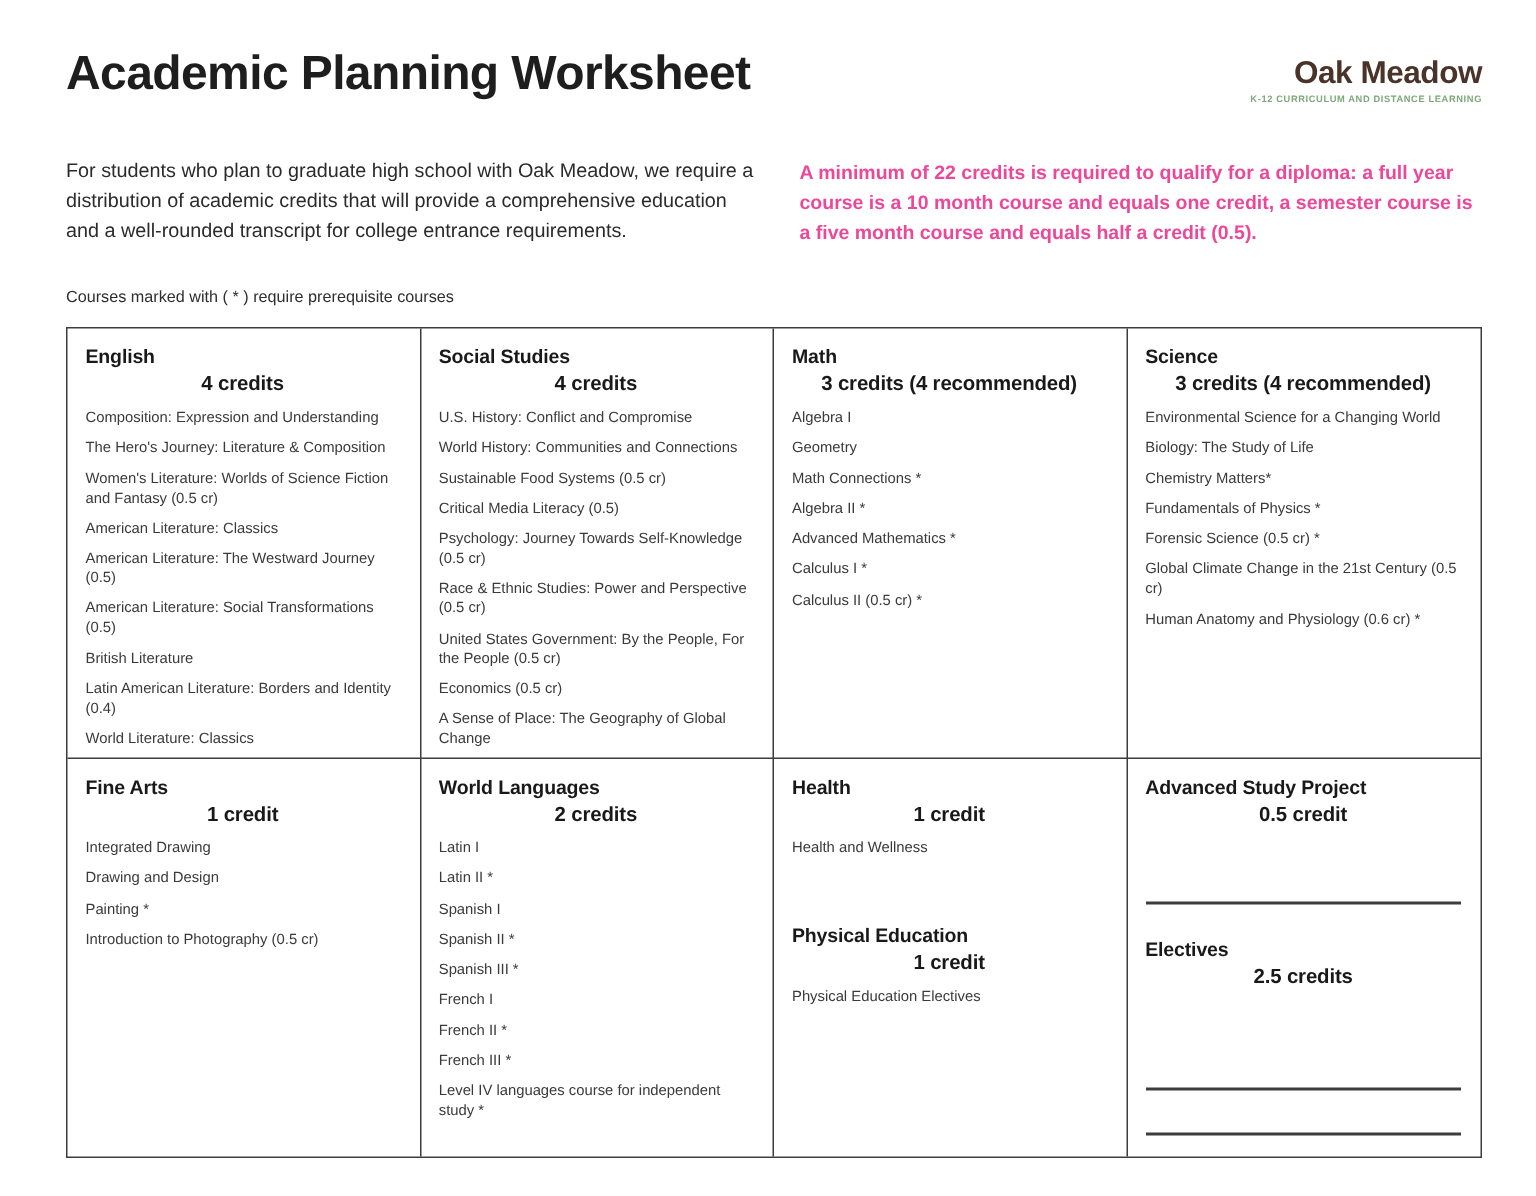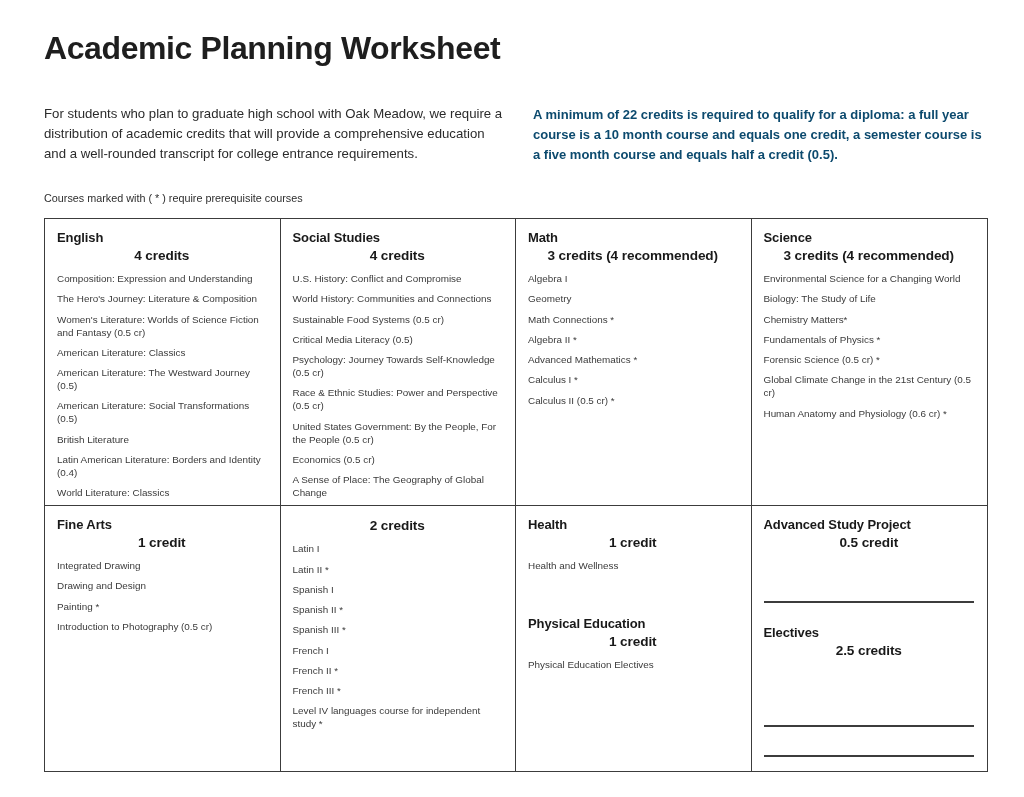--- a/index.html
+++ b/index.html
@@ -73,21 +73,21 @@
     color: #2b2b2b;
   }
   .intro-right {
     position: absolute;
     left: 533px;
     top: 105px;
     width: 452px;
     font-size: 13px;
     line-height: 1.53;
     font-weight: bold;
-    color: #0c4a6e;
+    color: #ec4899;
   }
   .prereq-note {
     position: absolute;
     left: 44px;
     top: 192px;
     font-size: 10.8px;
     color: #2e2e2e;
   }
 
   
@@ -158,20 +158,24 @@
   .rule-spacer-d { height: 28px; }
   .rule-spacer-e { height: 29px; }
 </style>
 </head>
 <body>
 
 <div class="page">
 
   <div class="header">
     <div class="doc-title">Academic Planning Worksheet</div>
+    <div class="logo-block">
+      <div class="logo-word">Oak Meadow</div>
+      <div class="logo-tagline">K-12 CURRICULUM AND DISTANCE LEARNING</div>
+    </div>
   </div>
 
   <div class="intro-left">For students who plan to graduate high school with Oak Meadow, we require a distribution of academic credits that will provide a comprehensive education and a well-rounded transcript for college entrance requirements.</div>
   <div class="intro-right">A minimum of 22 credits is required to qualify for a diploma: a full year course is a 10 month course and equals one credit, a semester course is a five month course and equals half a credit (0.5).</div>
   <div class="prereq-note">Courses marked with ( * ) require prerequisite courses</div>
 
   <div class="grid">
 
     <div class="cell">
       <div class="cat-name">English</div>
@@ -239,20 +243,21 @@
       <div class="cat-credits">1 credit</div>
       <ul class="course-list">
         <li>Integrated Drawing</li>
         <li>Drawing and Design</li>
         <li>Painting *</li>
         <li>Introduction to Photography (0.5 cr)</li>
       </ul>
     </div>
 
     <div class="cell no-bottom">
+      <div class="cat-name">World Languages</div>
       <div class="cat-credits">2 credits</div>
       <ul class="course-list">
         <li>Latin I</li>
         <li>Latin II *</li>
         <li>Spanish I</li>
         <li>Spanish II *</li>
         <li>Spanish III *</li>
         <li>French I</li>
         <li>French II *</li>
         <li>French III *</li>

